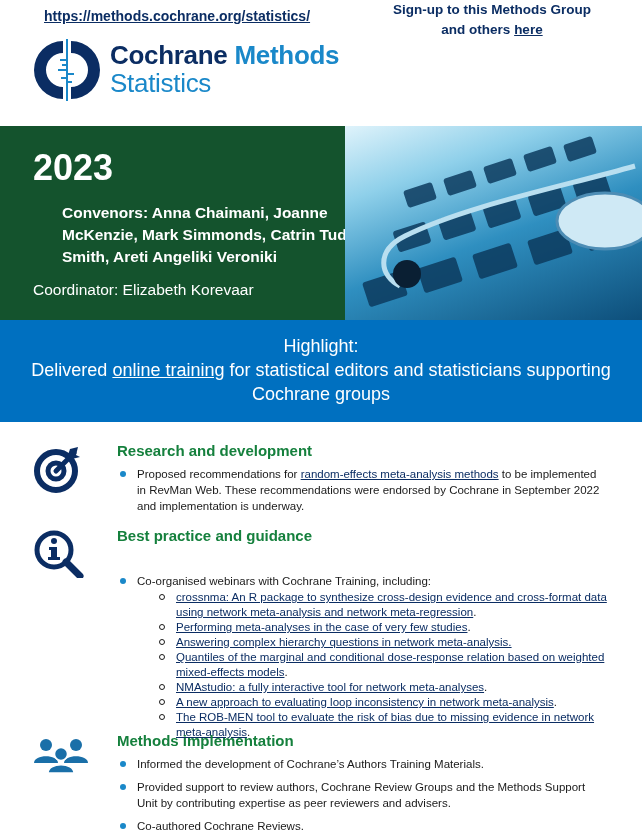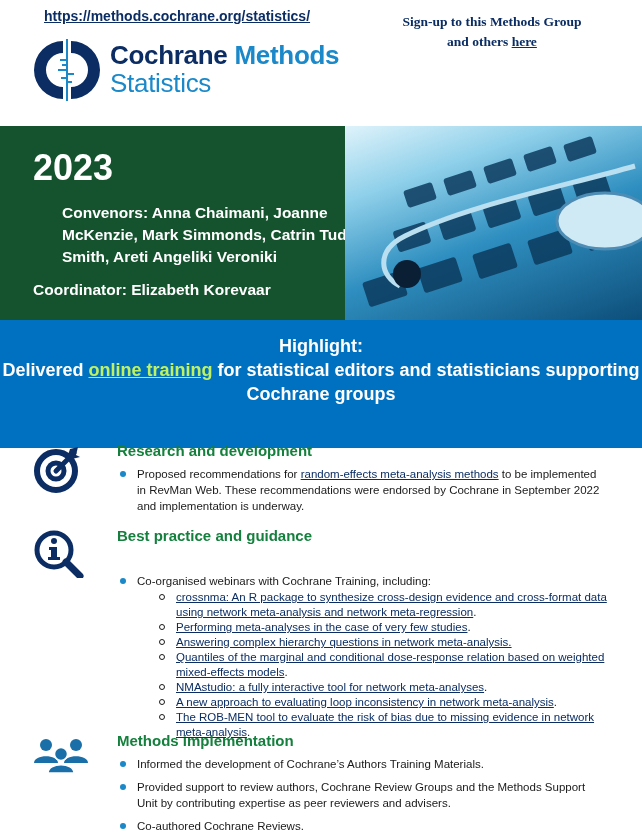--- a/index.html
+++ b/index.html
@@ -1,39 +1,39 @@
 <!DOCTYPE html>
 <html><head>
 <meta charset="utf-8">
 <style>
   * { box-sizing: border-box; margin: 0; padding: 0; }
   html, body { width: 642px; height: 833px; overflow: hidden; background: #ffffff; }
   body { font-family: "Liberation Sans", "DejaVu Sans", sans-serif; color: #1a1a1a; position: relative; }
 
   
   .top-url { position: absolute; left: 44px; top: 8px; font-size: 14px; font-weight: bold; color: #0b2d63; text-decoration: underline; }
-  .signup { position: absolute; left: 392px; top: 12px; width: 200px; text-align: center; font-size: 13.5px; font-weight: bold; color: #0b2d63; line-height: 20px; font-family: Liberation Serif, serif; }
+  .signup { position: absolute; left: 392px; top: 0; width: 200px; text-align: center; font-size: 13.5px; font-weight: bold; color: #0b2d63; line-height: 20px; }
   .signup a { color: #0b2d63; text-decoration: underline; }
   .logo { position: absolute; left: 34px; top: 37px; width: 66px; height: 66px; }
   .logo-text { position: absolute; left: 110px; top: 41px; line-height: 28px; }
   .logo-line1 { font-size: 26px; font-weight: bold; color: #0b2d63; letter-spacing: -0.3px; }
   .logo-line1 .accent { color: #1a88c9; font-weight: bold; }
   .logo-line2 { font-size: 26px; color: #1a88c9; letter-spacing: -0.3px; }
 
   
   .hero-left { position: absolute; left: 0; top: 126px; width: 345px; height: 195px; background: #14532d; color: #ffffff; padding: 22px 0 0 33px; }
   .year { font-size: 36px; font-weight: bold; line-height: 40px; margin-bottom: 14px; }
   .convenors { font-size: 15.5px; font-weight: bold; line-height: 22px; width: 305px; margin-left: 29px; }
-  .coordinator { font-size: 15.5px; font-weight: bold; line-height: 22px; margin-top: 11px; }
+  .coordinator { font-size: 15.5px; font-weight: normal; line-height: 22px; margin-top: 11px; }
   .hero-right { position: absolute; left: 345px; top: 126px; width: 297px; height: 195px; overflow: hidden;
     background: linear-gradient(160deg, #dff3fb 0%, #8fd0ea 25%, #2f8fc0 55%, #0d4e7a 100%); }
 
   
-  .highlight { position: absolute; left: 0; top: 320px; width: 642px; height: 128px; background: #0070c0; color: #ffffff; text-align: center; padding-top: 14px; font-weight: bold; font-size: 18px; line-height: 24px; }
-  .highlight a { color: #bef264; text-decoration: underline; text-align: center; }
+  .highlight { position: absolute; left: 0; top: 320px; width: 642px; height: 102px; background: #0070c0; color: #ffffff; text-align: center; padding-top: 14px; font-weight: normal; font-size: 18px; line-height: 24px; }
+  .highlight a { color: #ffffff; text-decoration: underline; text-align: center; }
 
   
   .section { position: absolute; left: 0; width: 642px; }
   .sec-icon { position: absolute; left: 32px; width: 58px; height: 50px; }
   .sec-title { position: absolute; left: 117px; font-size: 15px; color: #15803d; font-weight: bold; }
   .bullets { position: absolute; left: 118px; width: 490px; font-size: 11.5px; line-height: 16px; color: #1a1a1a; }
   .bullet { position: relative; padding-left: 19px; margin-bottom: 4px; }
   .bullet::before { content: ""; position: absolute; left: 2px; top: 5px; width: 6px; height: 6px; border-radius: 50%; background: #1a88c9; }
   .bullet a, .sub a { color: #0b2d63; text-decoration: underline; }
   .sub-list { margin-top: 1px; padding-left: 22px; }

